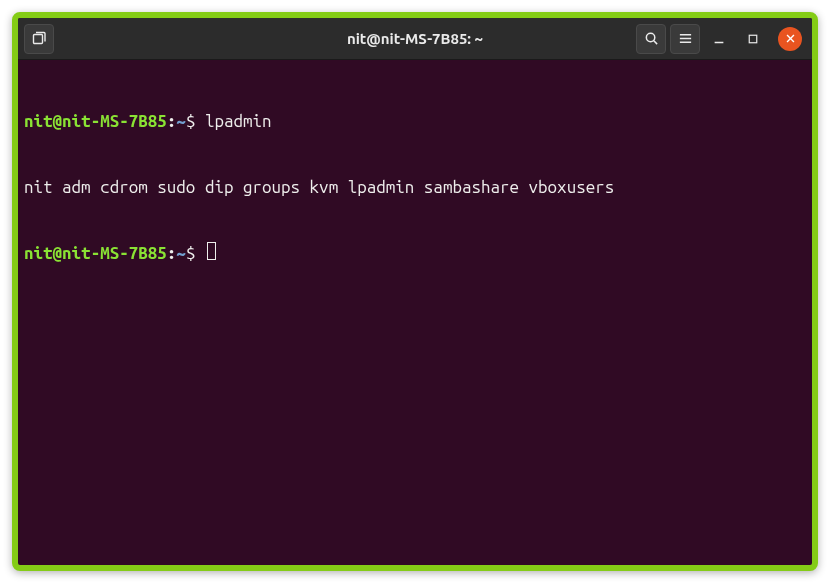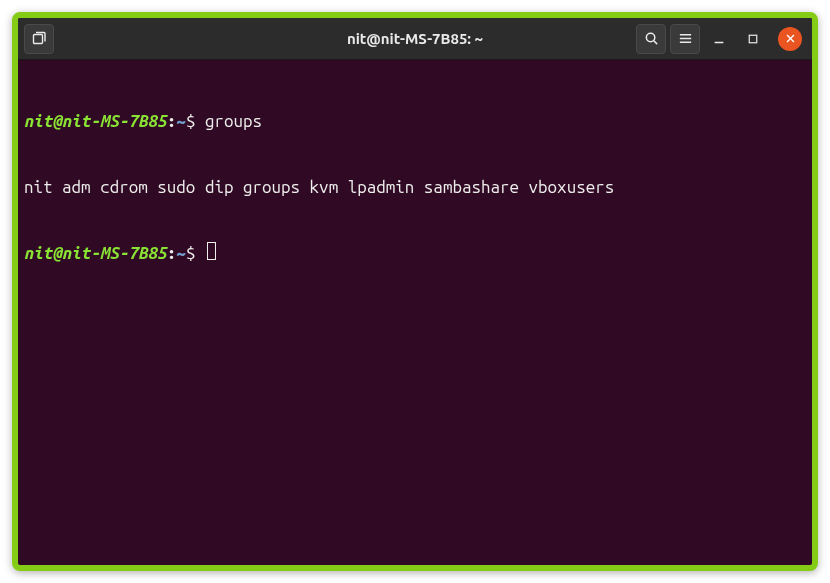--- a/index.html
+++ b/index.html
@@ -77,21 +77,21 @@
       padding: 6px 6px;
       color: #eeeeec;
       font-size: 17px;
       line-height: 22px;
       font-family: 'Ubuntu Mono', 'DejaVu Sans Mono', monospace;
       white-space: pre;
       height: calc(100% - 42px);
       overflow: hidden;
     }
     .prompt-line { display: flex; flex-wrap: wrap; }
-    .prompt-userhost { color: #8ae234; font-weight: bold; font-style: italic; }
+    .prompt-userhost { color: #8ae234; font-weight: bold; }
     .prompt-colon { color: #eeeeec; font-weight: bold; }
     .prompt-path { color: #729fcf; font-weight: bold; }
     .prompt-dollar { color: #eeeeec; }
     .command { color: #eeeeec; }
     .output { color: #eeeeec; }
     .cursor {
       display: inline-block;
       width: 9px;
       height: 18px;
       border: 1px solid #eeeeec;
@@ -156,18 +156,18 @@
           <svg width="11" height="11" viewBox="0 0 16 16" stroke="#ffffff" stroke-width="2">
             <line x1="3" y1="3" x2="13" y2="13"></line>
             <line x1="13" y1="3" x2="3" y2="13"></line>
           </svg>
         </span>
       </div>
     </div>
   </div>
 
   <div class="terminal-body">
-    <div class="prompt-line"><span class="prompt-userhost">nit@nit-MS-7B85</span><span class="prompt-colon">:</span><span class="prompt-path">~</span><span class="prompt-dollar">$ </span><span class="command">groups</span></div>
+    <div class="prompt-line"><span class="prompt-userhost">nit@nit-MS-7B85</span><span class="prompt-colon">:</span><span class="prompt-path">~</span><span class="prompt-dollar">$ </span><span class="command">lpadmin</span></div>
     <div class="output">nit adm cdrom sudo dip groups kvm lpadmin sambashare vboxusers</div>
     <div class="prompt-line"><span class="prompt-userhost">nit@nit-MS-7B85</span><span class="prompt-colon">:</span><span class="prompt-path">~</span><span class="prompt-dollar">$ </span><span class="cursor"></span></div>
   </div>
 
 </div>
 
 </body></html>

